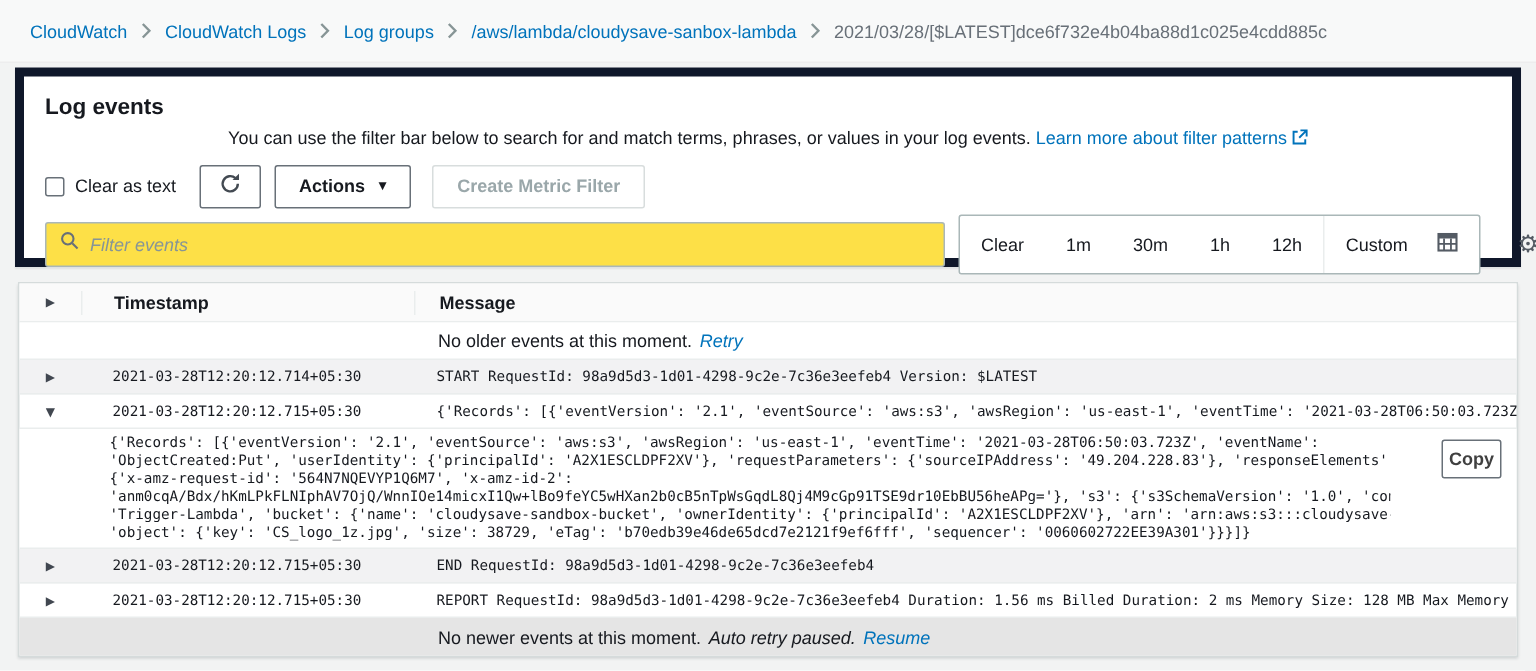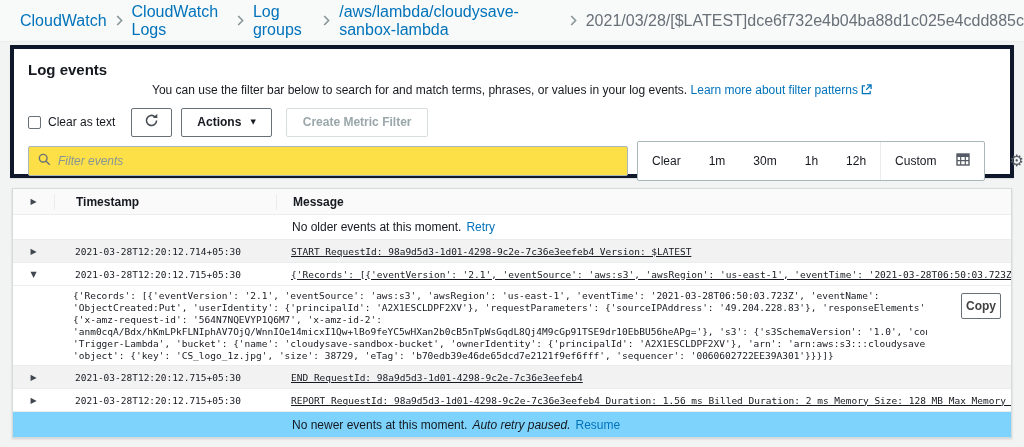--- a/index.html
+++ b/index.html
@@ -10,30 +10,30 @@
     font-family:"Liberation Sans", sans-serif;
     color:#16191f;
     -webkit-font-smoothing:antialiased;
   }
 
   
   .breadcrumb-bar {
     position:absolute; top:0; left:0; width:1024px; height:42px;
     background:#f8f9f9; border-bottom:1px solid #ededee;
     display:flex; align-items:center; padding-left:20px; gap:9px;
-    font-size:16px;
+    font-size:12px;
   }
   .crumb-link { color:#0073bb; text-decoration:none; cursor:pointer; }
   .crumb-current { color:#687078; }
   .crumb-sep { display:flex; align-items:center; }
 
   
   .card {
     position:absolute; top:45px; left:10px; width:1004px; height:133px;
-    background:#ffffff; border:4px solid #0f172a;
+    background:#ffffff; border:6px solid #0f172a;
     box-shadow:0 1px 1px rgba(0,28,36,.08);
     padding:12px 14px 0 14px;
   }
   .card-title { font-size:15px; font-weight:bold; line-height:18px; }
   .card-desc { font-size:12px; margin-top:4px; color:#16191f;text-align:center; }
   .learn-link { color:#0073bb; text-decoration:none; cursor:pointer; }
   .ext-icon { display:inline-block; vertical-align:-1px; margin-left:3px; }
 
   .controls-row { margin-top:9px; height:30px; display:flex; align-items:center; }
   .checkbox {
@@ -87,29 +87,29 @@
     display:flex; align-items:center; font-weight:bold;
   }
   .col-caret { flex:0 0 41px; display:flex; justify-content:center; align-items:center; }
   .vdiv { width:1px; height:16px; background:#eaeded; }
   .col-ts { flex:0 0 221px; padding-left:21px; }
   .col-msg { flex:1; padding-left:16px; overflow:hidden; white-space:nowrap; }
   .caret-glyph { font-family:"DejaVu Sans", sans-serif; font-size:8px; color:#414750; cursor:pointer; }
 
   .erow { height:23px; display:flex; align-items:center; border-bottom:1px solid #eaeded; cursor:pointer; }
   .erow.gray { background:#f2f2f3; }
-  .mono { font-family:"DejaVu Sans Mono", monospace; font-size:9.5px; color:#16191f;text-decoration:underline; }
+  .mono { font-family:"DejaVu Sans Mono", monospace; font-size:9.5px; color:#16191f; }
   .erow .col-ts { font-family:"DejaVu Sans Mono", monospace; font-size:9.5px; }
 
   .inforow {
     height:25px; display:flex; align-items:center; padding-left:279px;
     border-bottom:1px solid #eaeded; font-size:12px; background:#fff;
   }
-  .inforow.bottom { background:#7dd3fc; border-bottom:none; }
-  .retry-link { color:#0073bb; margin-left:5px; text-decoration:none; cursor:pointer;text-align:right; }
+  .inforow.bottom { background:#e5e5e5; border-bottom:none; }
+  .retry-link { color:#0073bb; font-style:italic; margin-left:5px; text-decoration:none; cursor:pointer;text-align:right; }
   .paused-note { font-style:italic; margin-left:5px; }
 
   .detail {
     position:relative; background:#fff; border-bottom:1px solid #eaeded;
     padding:4px 84px 4px 60px; height:80px; overflow:hidden;
   }
   .detail-text {
     font-family:"DejaVu Sans Mono", monospace; font-size:9.5px; line-height:12px;
     white-space:pre; overflow:hidden; color:#16191f;
   }

